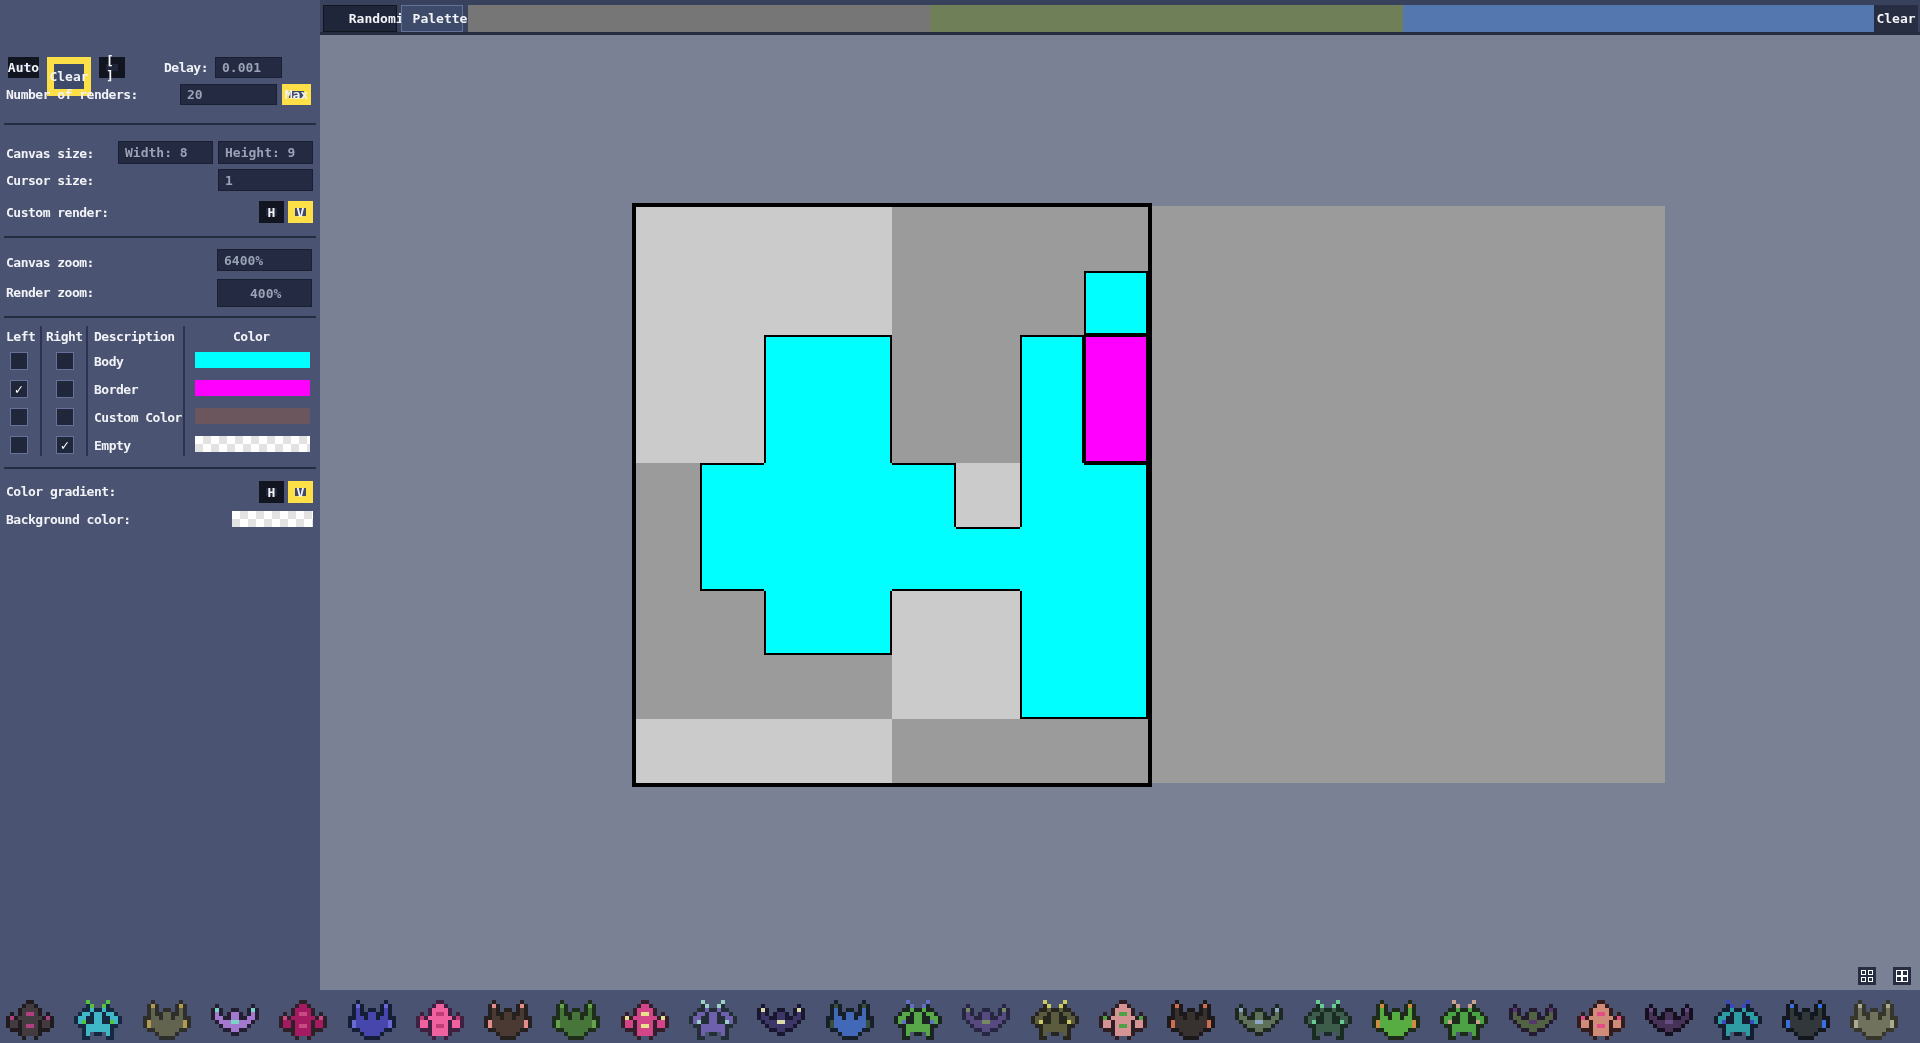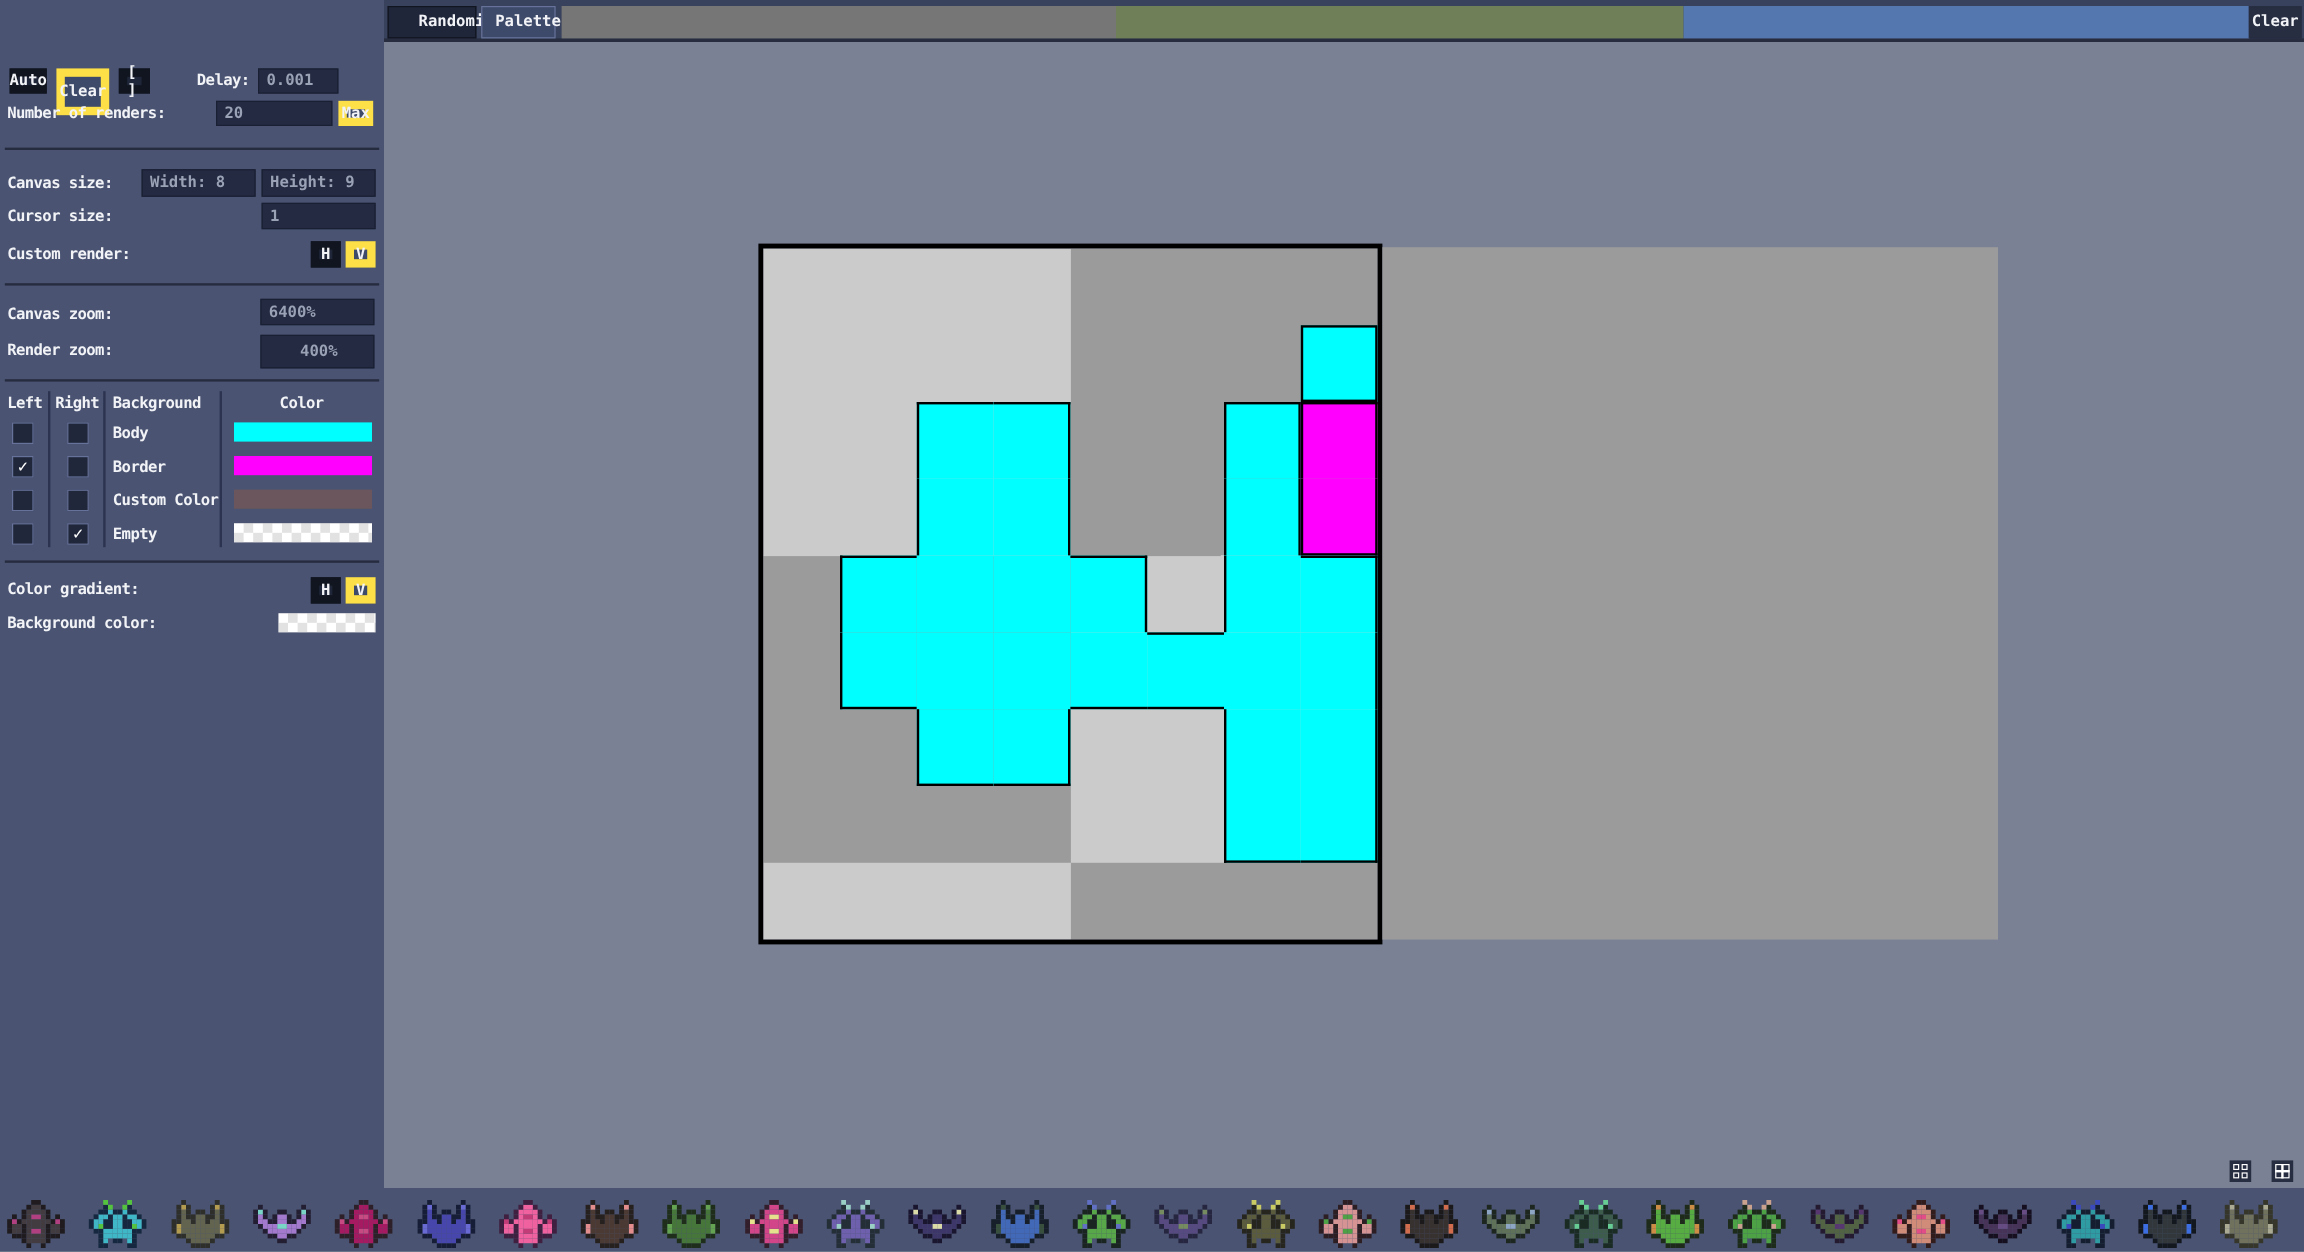--- a/index.html
+++ b/index.html
@@ -90,21 +90,21 @@
     <div class="lbl" style="left:6px; top:255px;">Canvas zoom:</div>
     <input class="field" style="left: 217px; top: 249px; width: 95px; height: 22px;" readonly="" value="6400%">
 
     <div class="lbl" style="left:6px; top:285px;">Render zoom:</div>
     <input class="field" style="left: 217px; top: 279px; width: 95px; height: 28px; padding-left: 32px;" readonly="" value="400%">
 
     <div class="hr" style="top:316px;"></div>
 
     <div class="lbl" style="left:6px; top:329px;">Left</div>
     <div class="lbl" style="left:46px; top:329px;">Right</div>
-    <div class="lbl" style="left:94px; top:329px;">Background</div>
+    <div class="lbl" style="left:94px; top:329px;">Description</div>
     <div class="lbl" style="left:233px; top:329px;">Color</div>
     <div class="vsep" style="left:40px; top:326px; height:130px;"></div>
     <div class="vsep" style="left:86px; top:326px; height:130px;"></div>
     <div class="vsep" style="left:183px; top:326px; height:130px;"></div>
 
     <div class="cb" style="left:10px; top:352px;"></div>
     <div class="cb" style="left:56px; top:352px;"></div>
     <div class="lbl" style="left:94px; top:354px;">Body</div>
     <div class="swatch" style="left: 195px; top: 352px; background: rgb(0, 255, 255);"></div>
 

